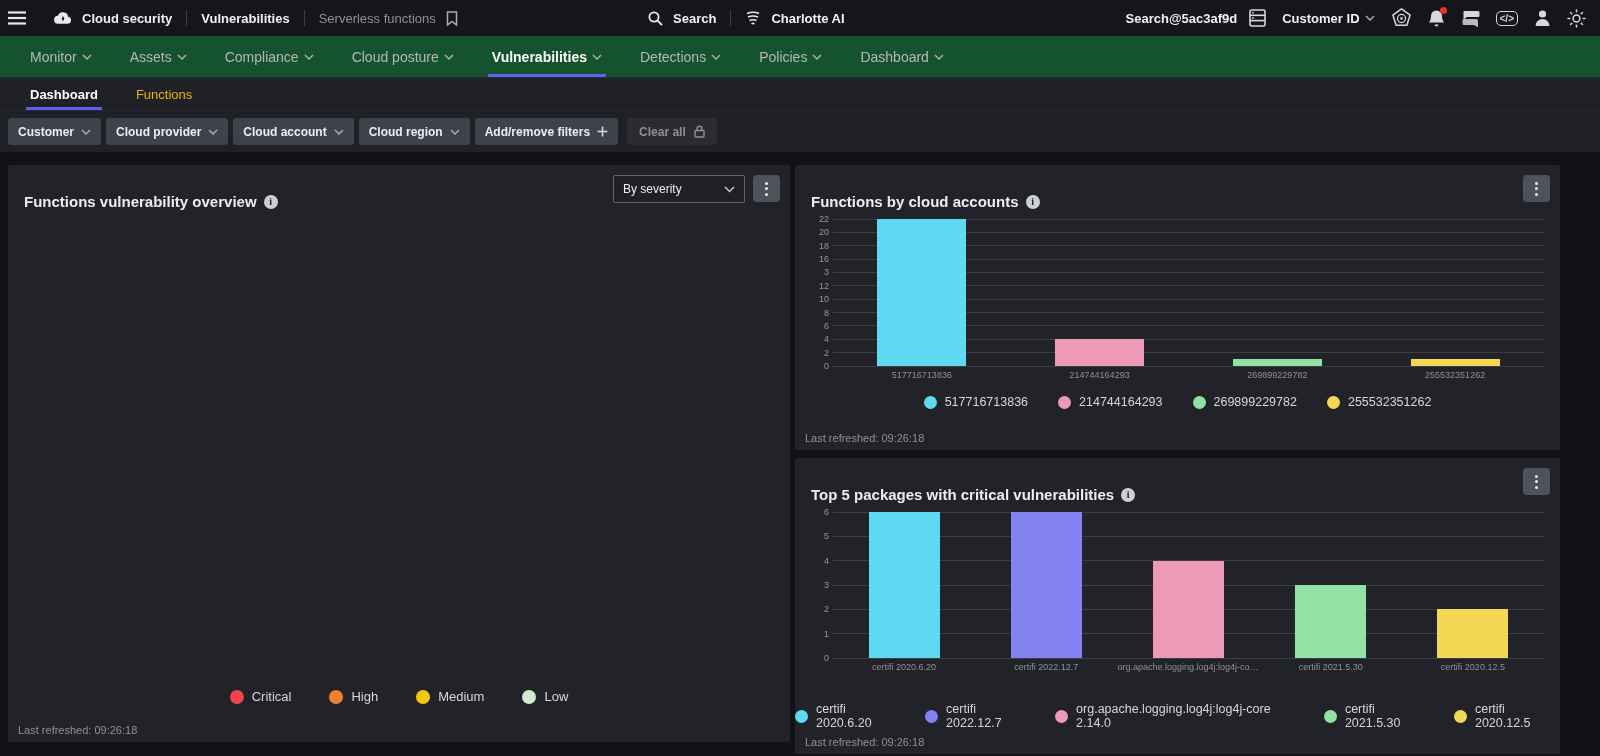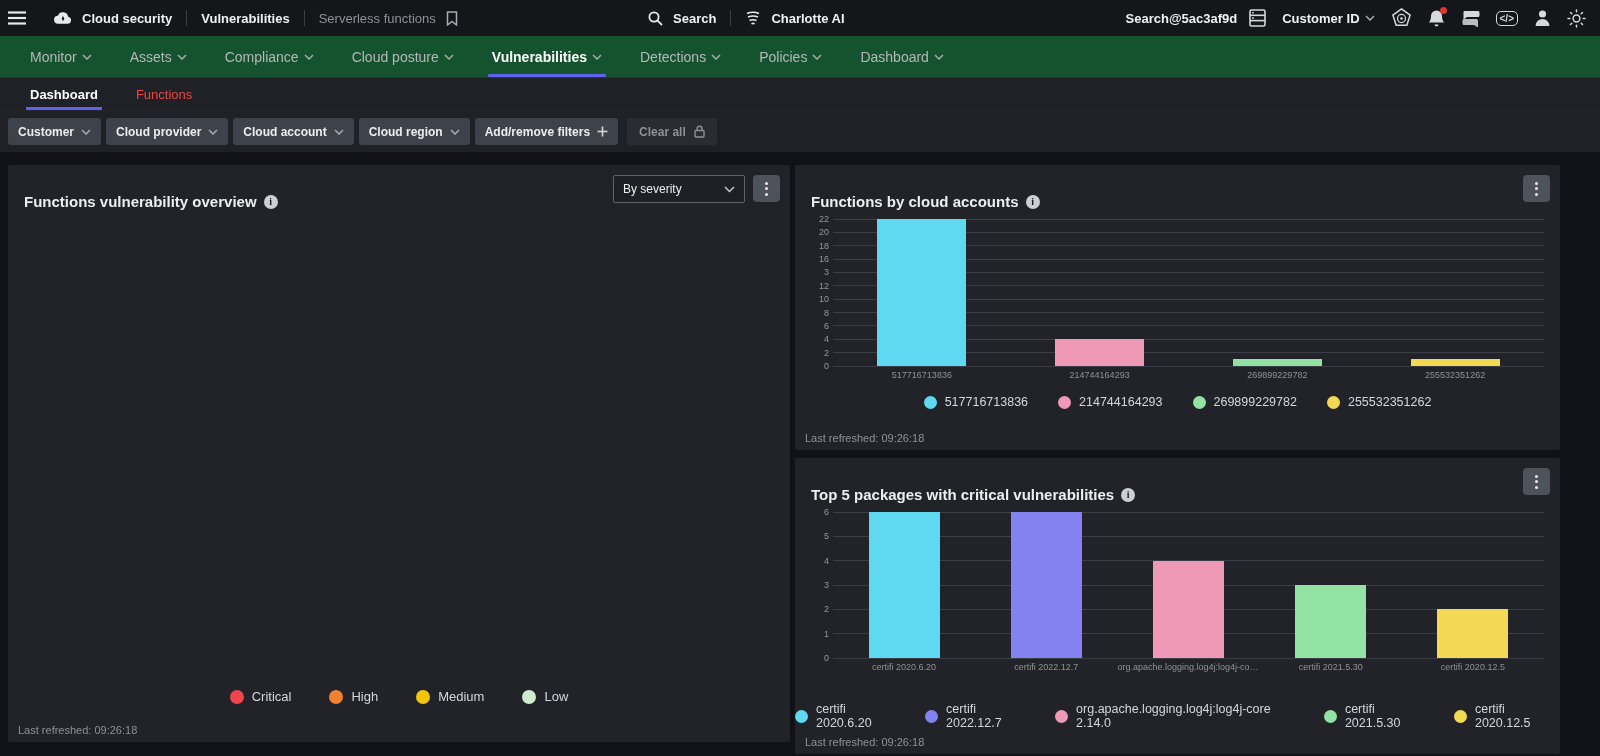--- a/index.html
+++ b/index.html
@@ -21,21 +21,21 @@
   .code-badge { border:1.5px solid #d6d8db; border-radius:5px; padding:1px 3px; font-size:10px; font-weight:700; color:#d6d8db; }
 
   
   .navbar { height:42px; background:#14532d; border-bottom:1px solid #2e3036; display:flex; align-items:stretch; gap:38px; padding-left:30px; }
   .nav-item { display:flex; align-items:center; font-size:14px; color:#b4b7bc; cursor:pointer; position:relative; }
   .nav-item.active { color:#ffffff; font-weight:700; }
   .nav-item.active::after { content:""; position:absolute; left:-4px; right:-4px; bottom:0; height:3px; background:#5e62f0; border-radius:1px; }
 
   
   .tabrow { height:33px; background:#1f2126; display:flex; align-items:stretch; gap:34px; padding-left:28px; border-bottom:1px solid #26282d; }
-  .tab { display:flex; align-items:center; font-size:13px; color:#ef4444; cursor:pointer; position:relative; padding:0 2px; }
+  .tab { display:flex; align-items:center; font-size:13px; color:#eab308; cursor:pointer; position:relative; padding:0 2px; }
   .tab.active { color:#ffffff; font-weight:700; }
   .tab.active::after { content:""; position:absolute; left:-2px; right:-2px; bottom:0; height:3px; background:#5e62f0; }
 
   
   .filterbar { height:41px; background:#1f2126; display:flex; align-items:center; gap:5px; padding:0 8px; }
   .chip { height:27px; background:#3e424a; border-radius:3px; display:flex; align-items:center; padding:0 10px; font-size:12px; font-weight:700; color:#eceef0; cursor:pointer; }
   .chip .chev { margin-left:7px; }
   .chip-clear { height:27px; background:#2a2c32; border-radius:3px; display:flex; align-items:center; gap:8px; padding:0 12px; font-size:12px; font-weight:700; color:#8e9196; margin-left:4px; cursor:default; }
 
   

